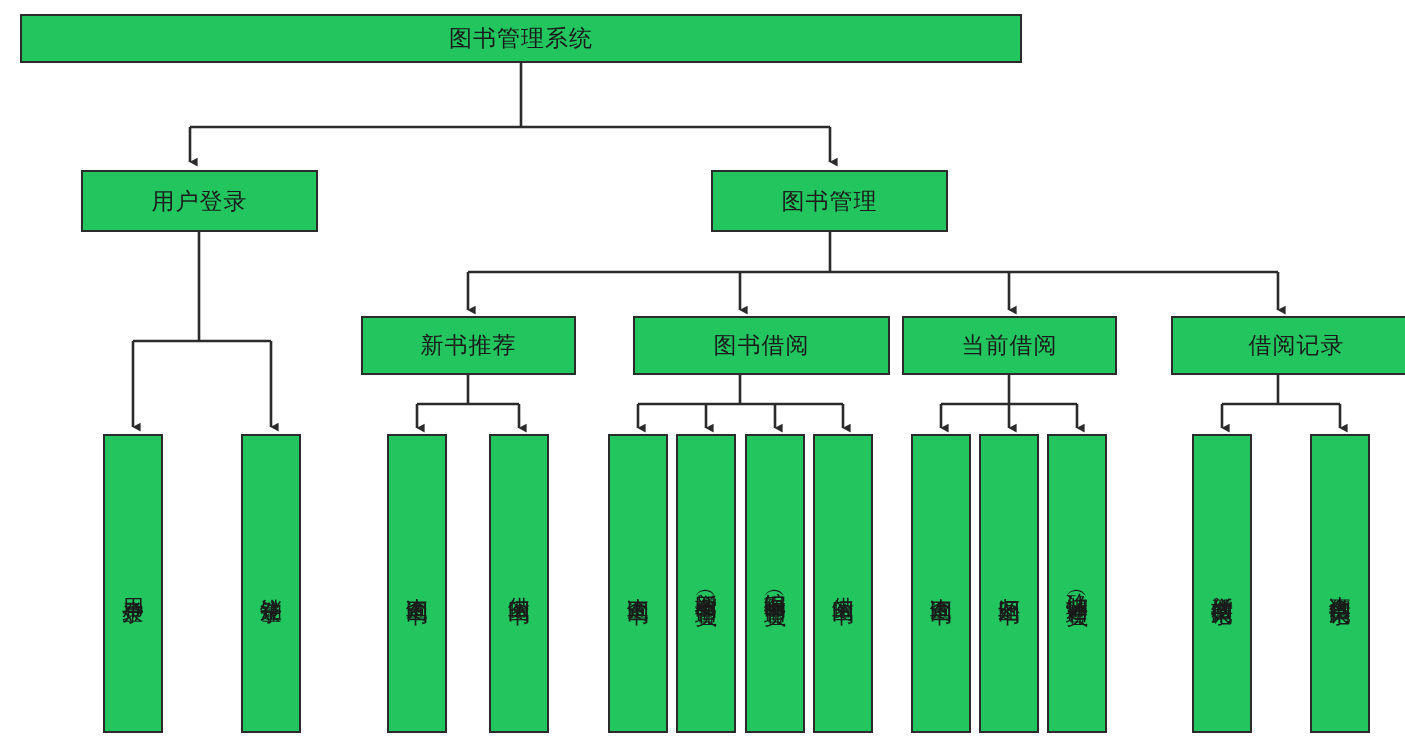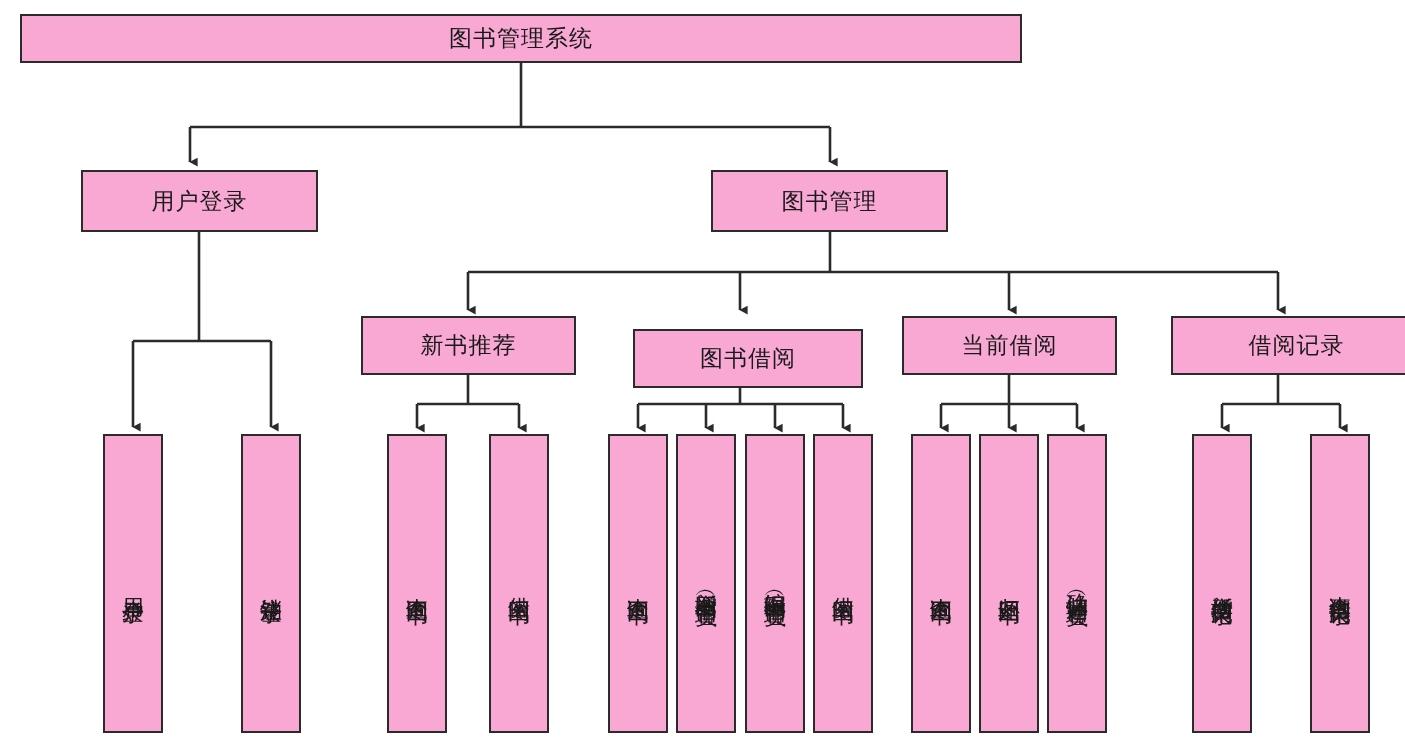--- a/index.html
+++ b/index.html
@@ -22,21 +22,21 @@
     left: 0;
     top: 0;
     width: 1405px;
     height: 747px;
     pointer-events: none;
   }
   .node {
     position: absolute;
     box-sizing: border-box;
     border: 2.5px solid #2b2b2b;
-    background: #f9a8d4;
+    background: #22c55e;
     display: flex;
     align-items: center;
     justify-content: center;
     color: #1a1a1a;
   }
   .node.horiz {
     font-size: 23px;
     letter-spacing: 1px;
   }
   .node.vert {
@@ -130,21 +130,21 @@
   <div class="node horiz" style="left:81px; top:170px; width:237px; height:62px;">
     <span>用户登录</span>
   </div>
   <div class="node horiz" style="left:361px; top:316px; width:215px; height:59px;">
     <span>新书推荐</span>
   </div>
 
   <div class="node horiz" style="left:711px; top:170px; width:237px; height:62px;">
     <span>图书管理</span>
   </div>
-  <div class="node horiz" style="left:633px; top:329px; width:230px; height:59px;">
+  <div class="node horiz" style="left:633px; top:316px; width:257px; height:59px;">
     <span>图书借阅</span>
   </div>
   <div class="node horiz" style="left:902px; top:316px; width:215px; height:59px;">
     <span>当前借阅</span>
   </div>
   <div class="node horiz" style="left:1171px; top:316px; width:251px; height:59px;">
     <span>借阅记录</span>
   </div>
 
   <div class="node vert" style="left:103px; top:434px; width:60px; height:299px;">

